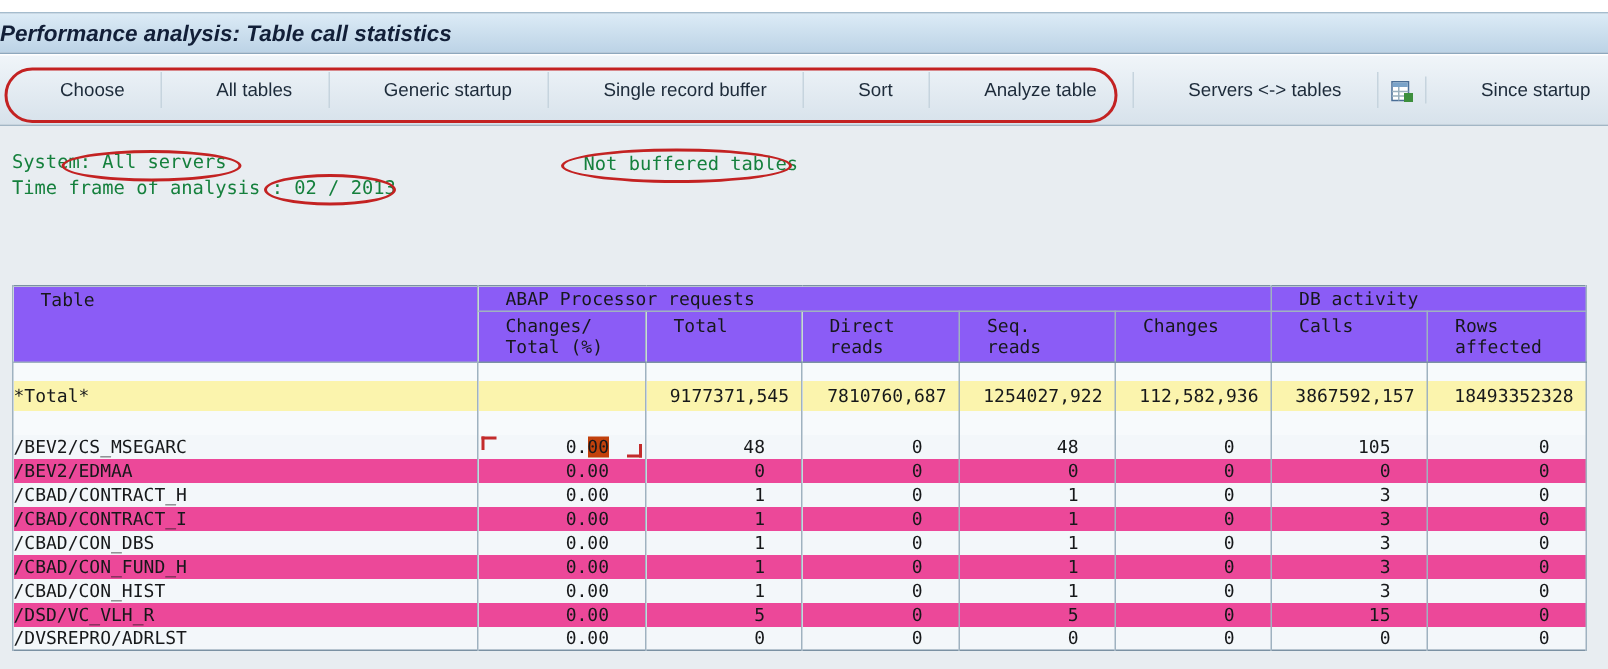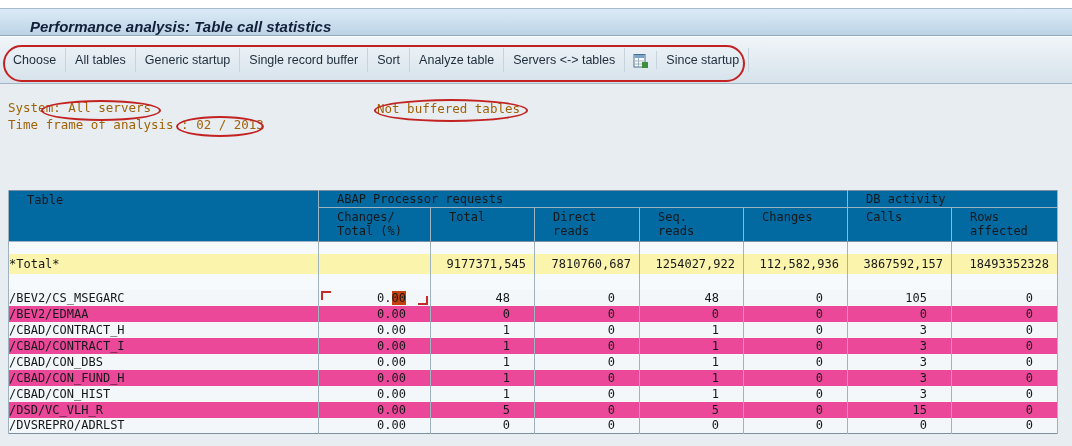--- a/index.html
+++ b/index.html
@@ -2,47 +2,47 @@
 <html><head>
 <meta charset="utf-8">
 <style>
   * { margin:0; padding:0; box-sizing:border-box; }
   body { background:#ffffff; font-family:"Liberation Sans", sans-serif; }
   .screen { position:relative; width:1072px; height:446px; background:#ffffff; overflow:hidden; }
 
   
   .titlebar { position:absolute; left:0; top:8px; width:1072px; height:28px;
     background:linear-gradient(#dcebf6,#bcd3e6); border-top:1px solid #a5bccd;
-    border-bottom:1px solid #8ea8bd; display:flex; align-items:flex-end; padding-left:30px; }
+    border-bottom:1px solid #8ea8bd; display:flex; align-items:center; }
   .title-text { font-size:15px; font-weight:bold; font-style:italic; color:#121f38; }
 
   
   .toolbar { position:absolute; left:0; top:37px; width:1072px; height:47px;
     background:linear-gradient(#f0f5f9,#d7e2eb); border-bottom:1px solid #a2b6c5;
     display:flex; align-items:center; padding-left:4px; }
-  .tb-item { font-size:12.5px; color:#1d2b3a; padding:5px 9px; border-right:1px solid #c6d4de;
-    white-space:nowrap; cursor:default; }
+  .tb-item { font-size:12.5px; color:#1d2b3a; padding:5px 24px; border-right:1px solid #c6d4de;
+    white-space:nowrap; cursor:default;margin-left:12px; }
   .tb-icon { padding:3px 8px 1px 8px; border-right:1px solid #c6d4de; display:flex; align-items:center; }
 
   
   .content-bg { position:absolute; left:0; top:84px; width:1072px; height:362px; background:#e8edf1; }
 
   
   .filters { position:absolute; left:8px; top:100px; font-family:"DejaVu Sans Mono", monospace;
-    font-size:12.5px; color:#a16207; }
+    font-size:12.5px; color:#15803d; }
   .filter-line { position:relative; height:17px; width:1040px; white-space:pre; }
-  .buffer-status { position:absolute; left:369px; top:1px; }
+  .buffer-status { position:absolute; left:381px; top:1px; }
 
   
   .table-wrap { position:absolute; left:8px; top:190px; }
   table.stats { border-collapse:collapse; table-layout:fixed; width:1050px;
     font-family:"DejaVu Sans Mono", monospace; font-size:12px; color:#16181a;
     border:1px solid #7b91a3; background:#f7fafc; }
   .stats th, .stats td { border-left:1px solid #9fb2c0; border-right:1px solid #9fb2c0; overflow:hidden; }
-  .stats thead th { background:#0369a1; font-weight:normal; text-align:left;padding-left:18px; }
+  .stats thead th { background:#8b5cf6; font-weight:normal; text-align:left;padding-left:18px; }
   .group-row th { text-align:center; height:17px; padding:1px 4px; border-bottom:1px solid #9fb2c0; }
   th.first-col { text-align:left; vertical-align:top; padding:2px 6px; }
   .sub-row th { white-space:pre-line; height:34px; padding:2px 7px; line-height:14px;
     vertical-align:top; border-bottom:1px solid #7b91a3; }
   tr.spacer td { height:12px; background:#f7fafc; }
   tr.spacer2 td { height:16px; background:#f7fafc; }
   tr.total-row td { height:20px; background:#fbf4ad; vertical-align:middle; }
   tr.data-row td { height:16px; background:#f3f7fa; vertical-align:middle; }
   tr.data-row.alt td { background:#ec4899; }
   .c-name { text-align:left; padding:0 0; white-space:pre; }

